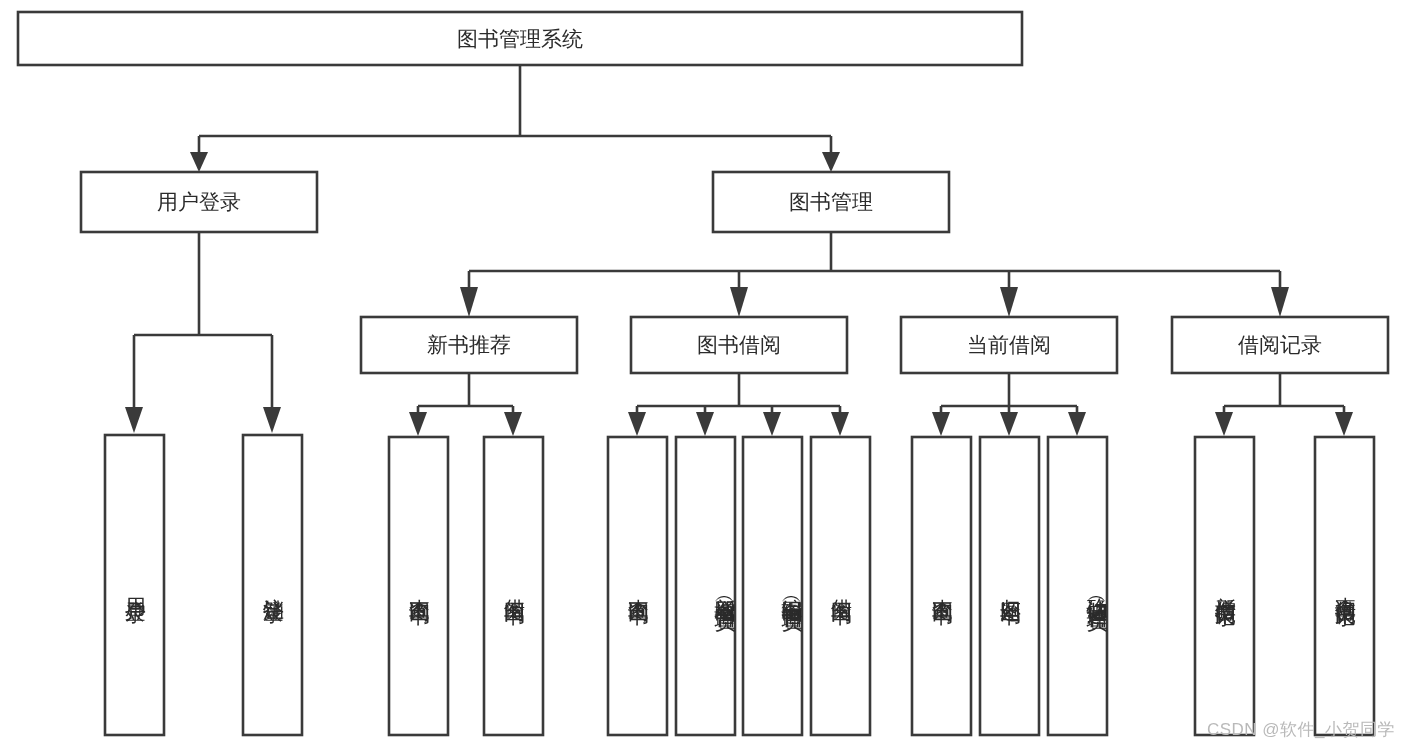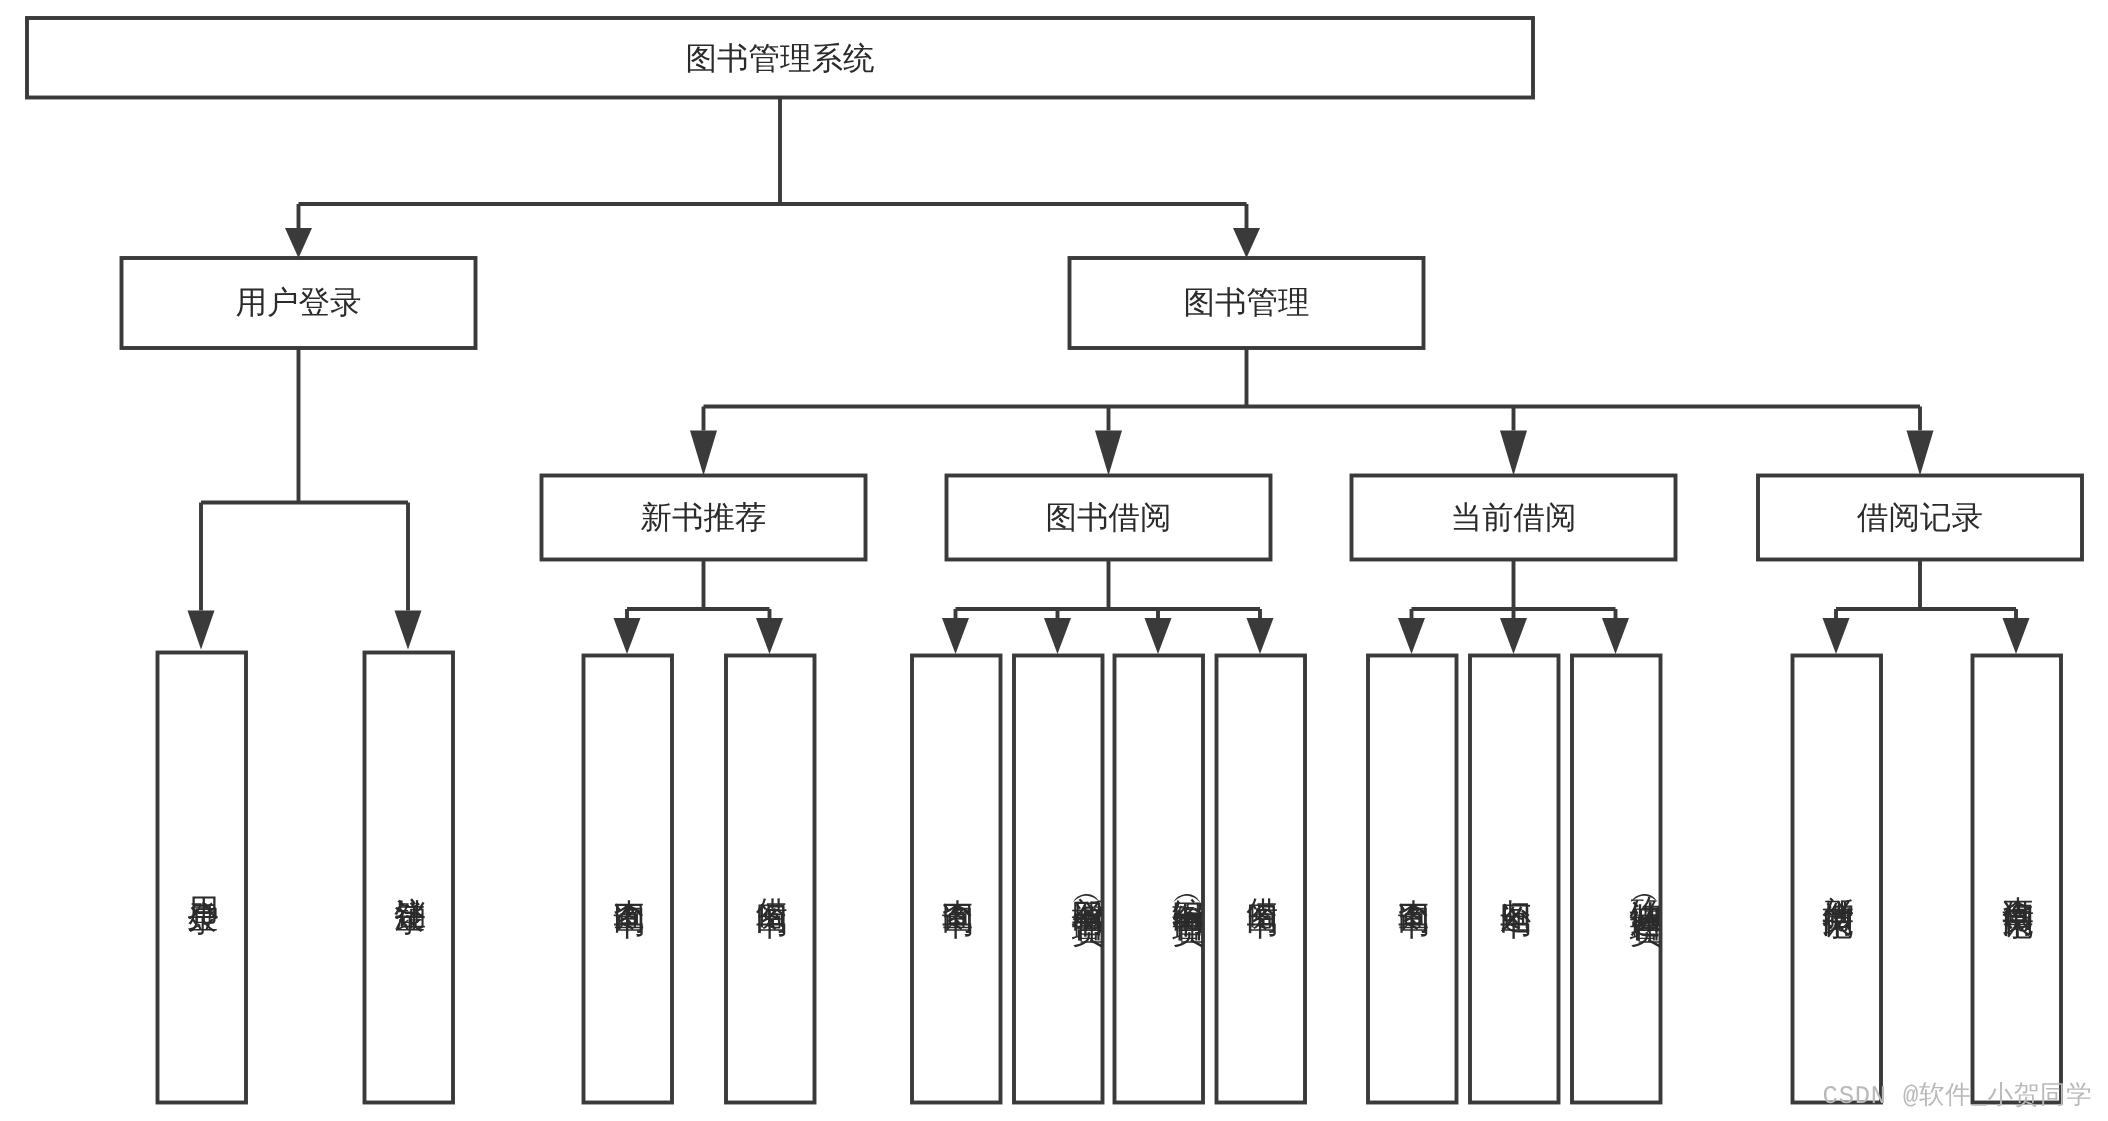--- a/index.html
+++ b/index.html
@@ -64,21 +64,21 @@
     justify-content: center;
     text-align: center;
     white-space: nowrap;
     user-select: none;
     pointer-events: none;
   }
   .watermark {
     position: absolute;
     right: 10px;
     bottom: 6px;
-    font-family: Liberation Mono, monospace;
+    font-family: Liberation Sans, sans-serif;
     font-size: 17px;
     color: #b9b9b9;
     letter-spacing: 0.5px;
     white-space: nowrap;
   }
 </style>
 </head>
 <body>
 
 <div id="diagram-root">

